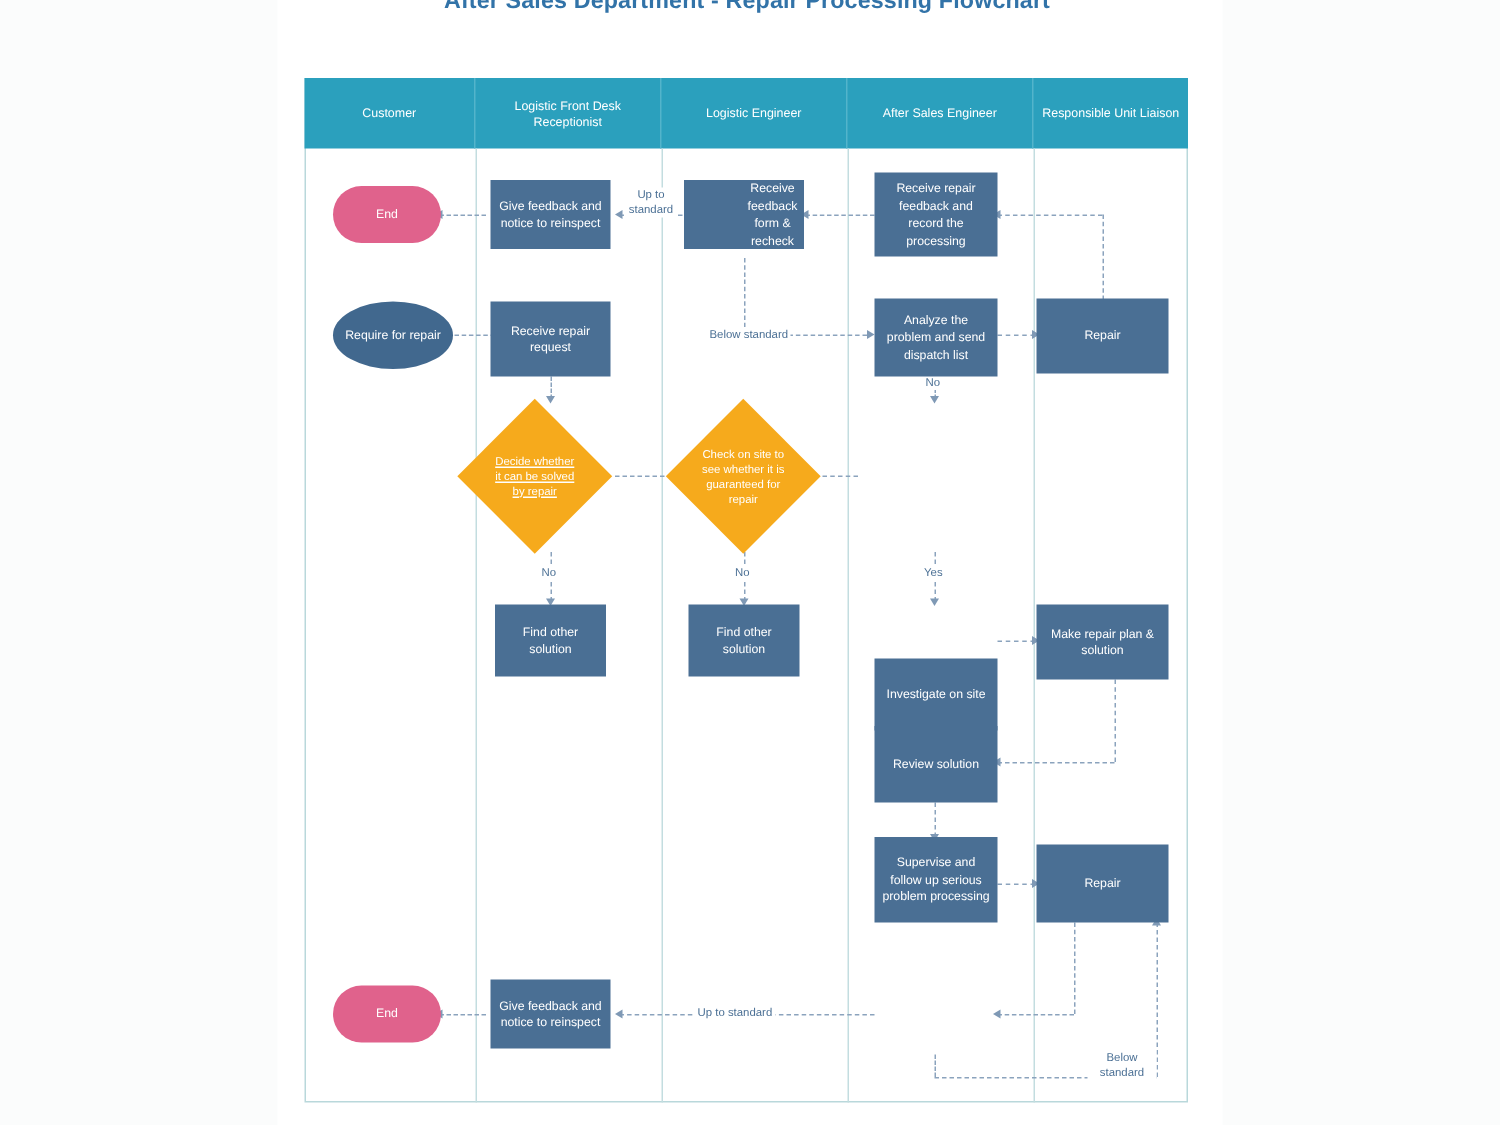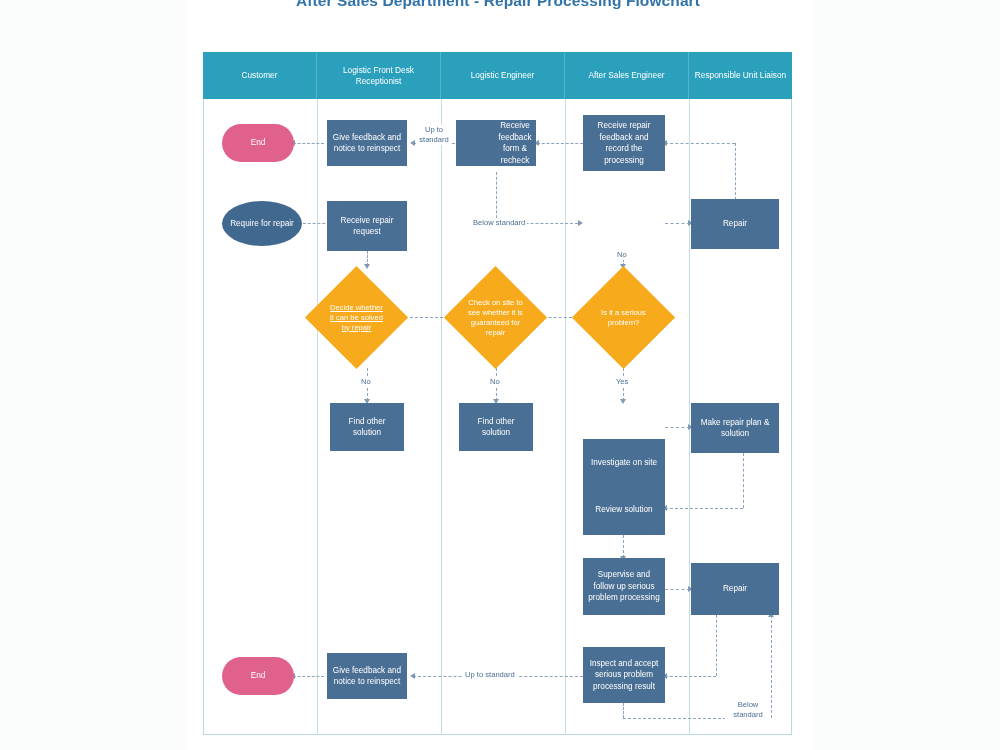--- a/index.html
+++ b/index.html
@@ -317,41 +317,37 @@
 </div>
 
 <div class="node proc" style="left:459px; top:403px; width:74px; height:48px;">
   <span>Find other solution</span>
 </div>
 
 <div class="node proc" style="left:583px; top:115px; width:82px; height:56px;">
   <span>Receive repair feedback and record the processing</span>
 </div>
 
-
-<div class="node decision" style="left:587px; top:281px; width:73px; height:73px;">
-  <div class="dia-bg"></div>
-  <div class="dia-txt">Is it a serious problem?</div>
-</div>
+<div class="node proc" style="left:583px; top:199px; width:82px; height:52px;">
+  <span>Analyze the problem and send dispatch list</span>
+</div>
+
 
 <div class="node proc" style="left:583px; top:403px; width:82px; height:48px;margin-top:36px;">
   <span>Investigate on site</span>
 </div>
 
 <div class="node proc" style="left:583px; top:484px; width:82px; height:51px;">
   <span>Review solution</span>
 </div>
 
 <div class="node proc" style="left:583px; top:558px; width:82px; height:57px;">
   <span>Supervise and follow up serious problem processing</span>
 </div>
 
-<div class="node proc" style="left:583px; top:647px; width:82px; height:56px;">
-  <span>Inspect and accept serious problem processing result</span>
-</div>
 
 <div class="node proc" style="left:691px; top:199px; width:88px; height:50px;">
   <span>Repair</span>
 </div>
 
 <div class="node proc" style="left:691px; top:403px; width:88px; height:50px;">
   <span>Make repair plan &amp; solution</span>
 </div>
 
 <div class="node proc" style="left:691px; top:563px; width:88px; height:52px;">

